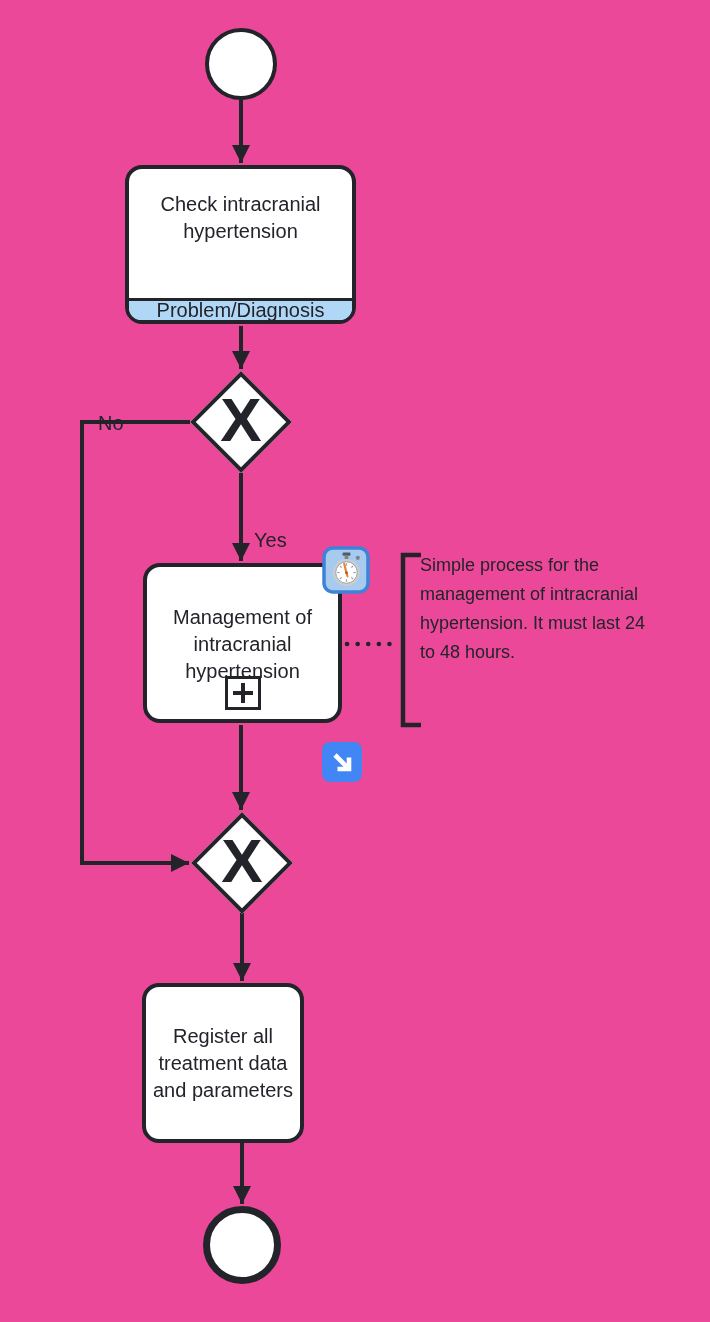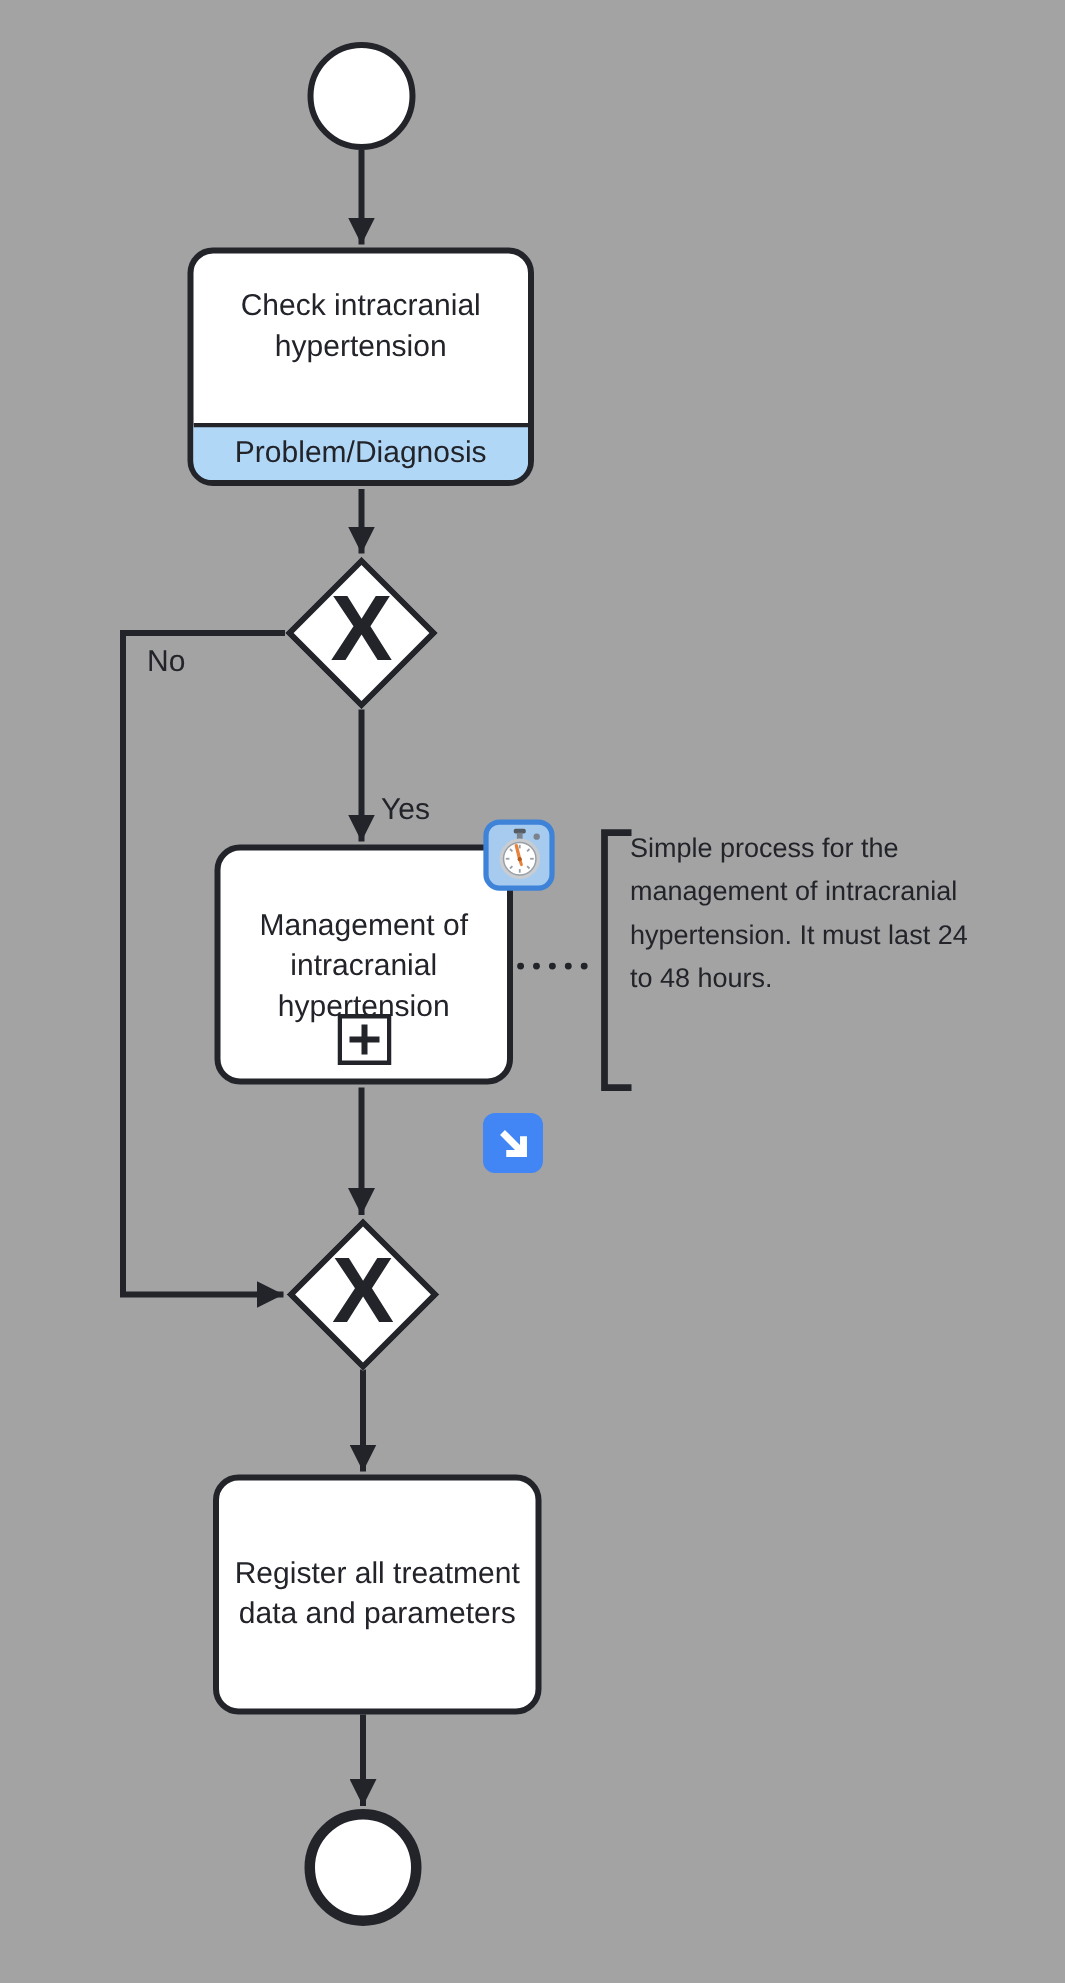--- a/index.html
+++ b/index.html
@@ -1,52 +1,52 @@
 <!DOCTYPE html>
 <html><head>
 <meta charset="utf-8">
 <style>
   * { box-sizing: border-box; margin: 0; padding: 0; }
   html, body { width: 710px; height: 1322px; background: #ffffff; overflow: hidden; }
   body { font-family: "Liberation Sans", sans-serif; color: #22242a; }
-  .canvas { position: relative; width: 710px; height: 1322px; background: #a3a3a3; }
+  .canvas { position: relative; width: 710px; height: 1322px; background: #ec4899; }
 
   svg.edge-layer { position: absolute; left: 0; top: 0; width: 710px; height: 1322px; pointer-events: none; }
   svg.edge-layer path { pointer-events: stroke; }
   .flow { fill: none; stroke: #22242a; stroke-width: 4; }
   .assoc { fill: none; stroke: #22242a; stroke-width: 4.5; stroke-dasharray: 0.1 10.5; stroke-linecap: round; }
   .bracket { fill: none; stroke: #22242a; stroke-width: 4.5; }
 
   .event { position: absolute; border-radius: 50%; background: #ffffff; }
   .event.start { left: 205px; top: 28px; width: 72px; height: 72px; border: 4px solid #22242a; }
   .event.end { left: 203px; top: 1206px; width: 78px; height: 78px; border: 7px solid #22242a; }
 
   .task { position: absolute; background: #ffffff; border: 4px solid #22242a; border-radius: 17px;
           display: flex; align-items: center; justify-content: center; text-align: center;
           font-size: 20px; line-height: 27px; }
   .task-check { left: 125px; top: 165px; width: 231px; height: 159px; }
   .task-check .task-label { position: absolute; left: 6px; right: 6px; top: 22px; }
-  .task-band { position: absolute; left: 0; right: 0; bottom: 0; height: 38px; background: #b1d7f7;
+  .task-band { position: absolute; left: 0; right: 0; bottom: 0; height: 22px; background: #b1d7f7;
                border-top: 3px solid #22242a; border-radius: 0 0 12px 12px;
                display: flex; align-items: center; justify-content: center; font-size: 20px; }
   .task-management { left: 143px; top: 563px; width: 199px; height: 160px; }
   .task-management .task-label { position: absolute; left: 4px; right: 4px; top: 37px; }
-  .task-register { left: 142px; top: 983px; width: 219px; height: 160px; }
+  .task-register { left: 142px; top: 983px; width: 162px; height: 160px; }
   .task-register .task-label { padding: 0 4px; }
 
   .gateway { position: absolute; width: 102px; height: 102px; }
   .gateway .diamond { position: absolute; left: 15px; top: 15px; width: 72px; height: 72px;
                       border: 4px solid #22242a; background: #ffffff; transform: rotate(45deg); }
   .gateway .x-marker { position: absolute; inset: 0; display: flex; align-items: center; justify-content: center;
                        font-size: 62px; font-weight: 700; line-height: 1; padding-bottom: 4px; }
   .gateway-split { left: 190px; top: 371px; }
   .gateway-merge { left: 191px; top: 812px; }
 
   .edge-label { position: absolute; font-size: 20px; white-space: nowrap; }
-  .label-no  { left: 98px;  top: 430px; }
+  .label-no  { left: 98px;  top: 412px; }
   .label-yes { left: 254px; top: 489px; margin-top: 40px; }
   .label-question { left: 242px; top: 396px; width: 162px; white-space: normal;
                     text-align: center; line-height: 24px; }
 
   .timer-badge { position: absolute; left: 175px; top: -21px; width: 48px; height: 48px; }
   .sub-marker { position: absolute; left: 50%; transform: translateX(-50%); bottom: 9px; width: 36px; height: 34px; }
   .drilldown { position: absolute; left: 175px; top: 175px; width: 40px; height: 40px; }
 
   .annotation-text { position: absolute; left: 420px; top: 551px; width: 240px;
                      font-size: 18px; line-height: 29px; }

